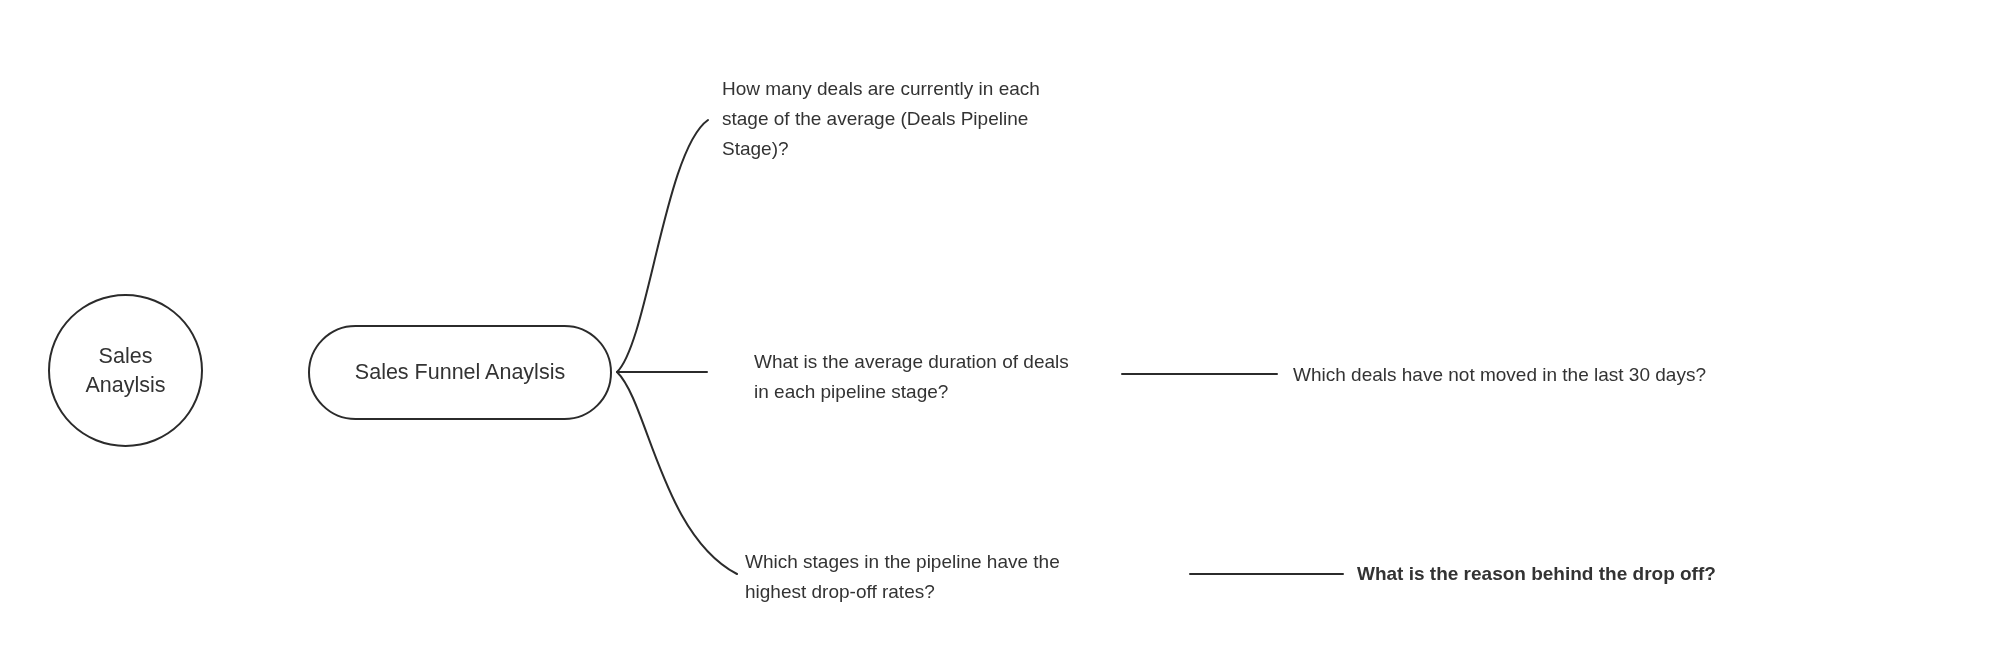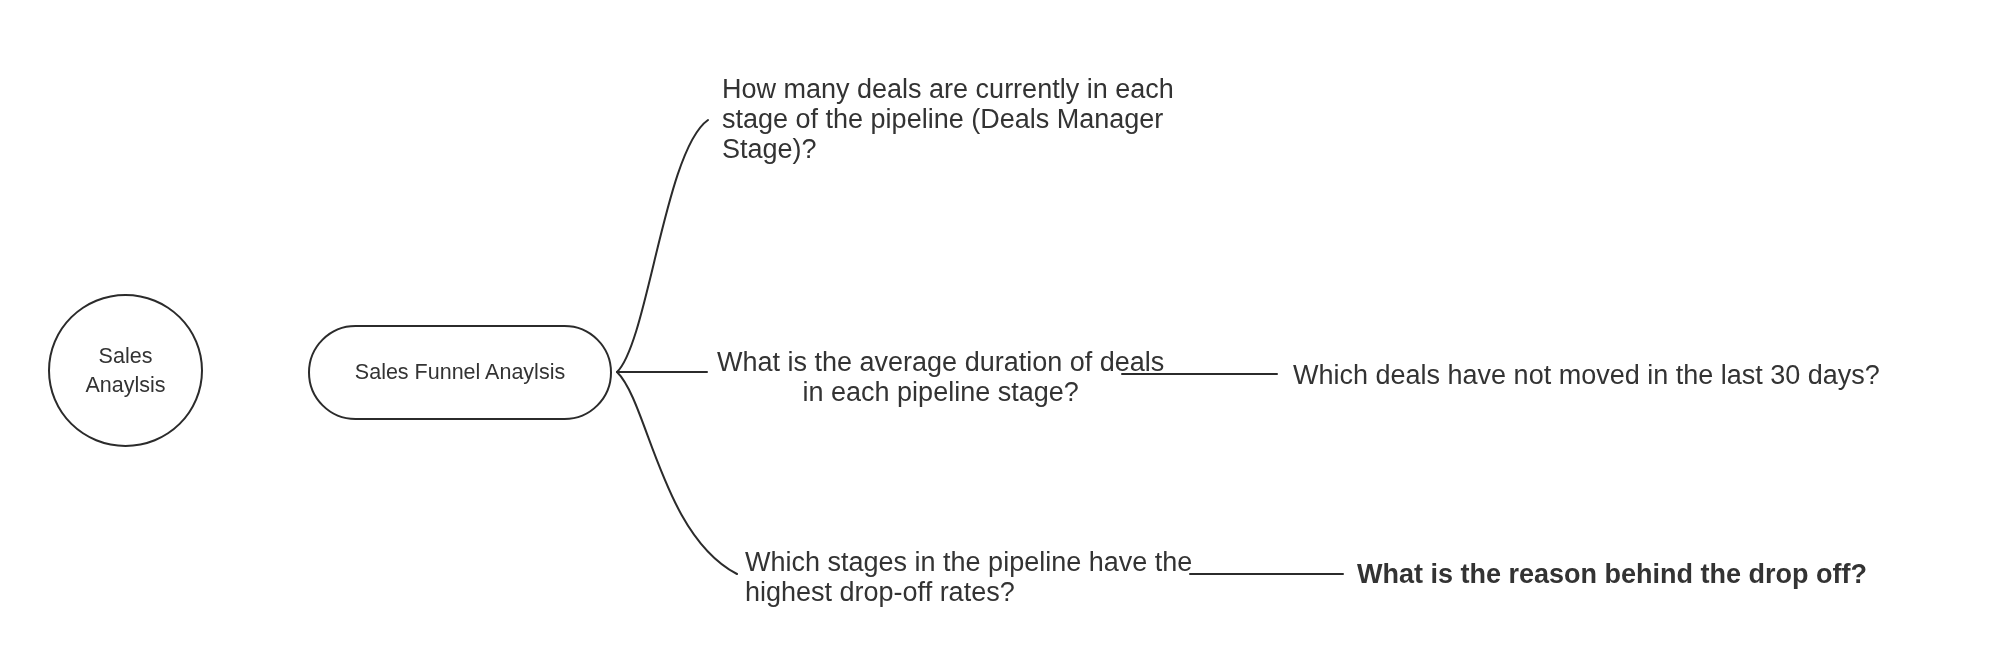--- a/index.html
+++ b/index.html
@@ -53,27 +53,27 @@
   .node.pill {
     left: 308px;
     top: 325px;
     width: 304px;
     height: 95px;
     border-radius: 48px;
     justify-content: center;
   }
   .branch-text {
     position: absolute;
-    font-size: 27px;
+    font-size: 19px;
     line-height: 30px;
     white-space: nowrap;
     color: #333333;
   }
   .branch-text.b1 { left: 722px;  top: 74px;  }
-  .branch-text.b2 { left: 717px;  top: 347px; text-align: center; }
+  .branch-text.b2 { left: 754px;  top: 347px; }
   .branch-text.b3 { left: 745px;  top: 547px; }
   .branch-text.c2 { left: 1293px; top: 360px; }
   .branch-text.c3 { left: 1357px; top: 559px; font-weight: bold; }
 </style>
 </head>
 <body>
 
 <div class="canvas">
 
   <svg class="connector-layer" viewBox="0 0 2000 666" xmlns="http://www.w3.org/2000/svg">
@@ -90,21 +90,21 @@
       <div>Anaylsis</div>
     </div>
   </div>
 
   <div class="node pill">
     <div class="label">Sales Funnel Anaylsis</div>
   </div>
 
   <div class="branch-text b1">
     <div>How many deals are currently in each</div>
-    <div>stage of the pipeline (Deals Manager</div>
+    <div>stage of the average (Deals Pipeline</div>
     <div>Stage)?</div>
   </div>
 
   <div class="branch-text b2">
     <div>What is the average duration of deals</div>
     <div>in each pipeline stage?</div>
   </div>
 
   <div class="branch-text b3">
     <div>Which stages in the pipeline have the</div>

